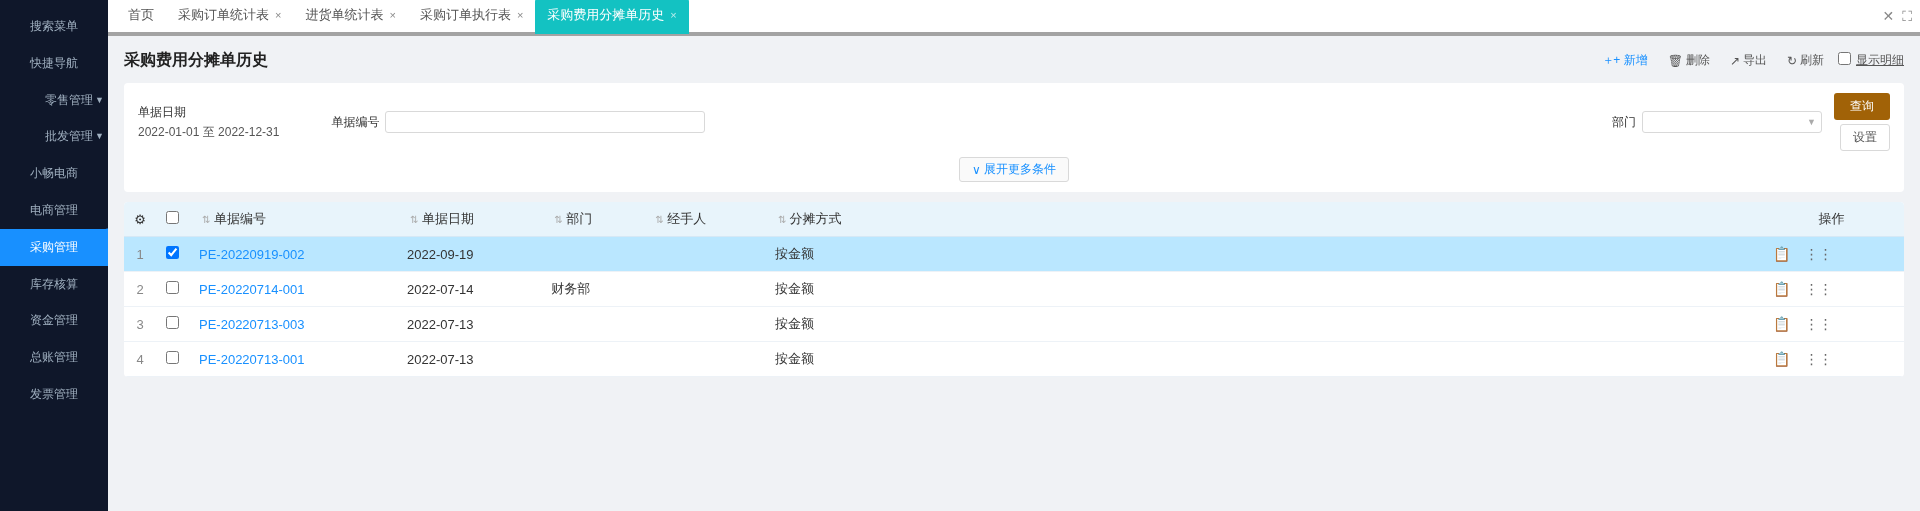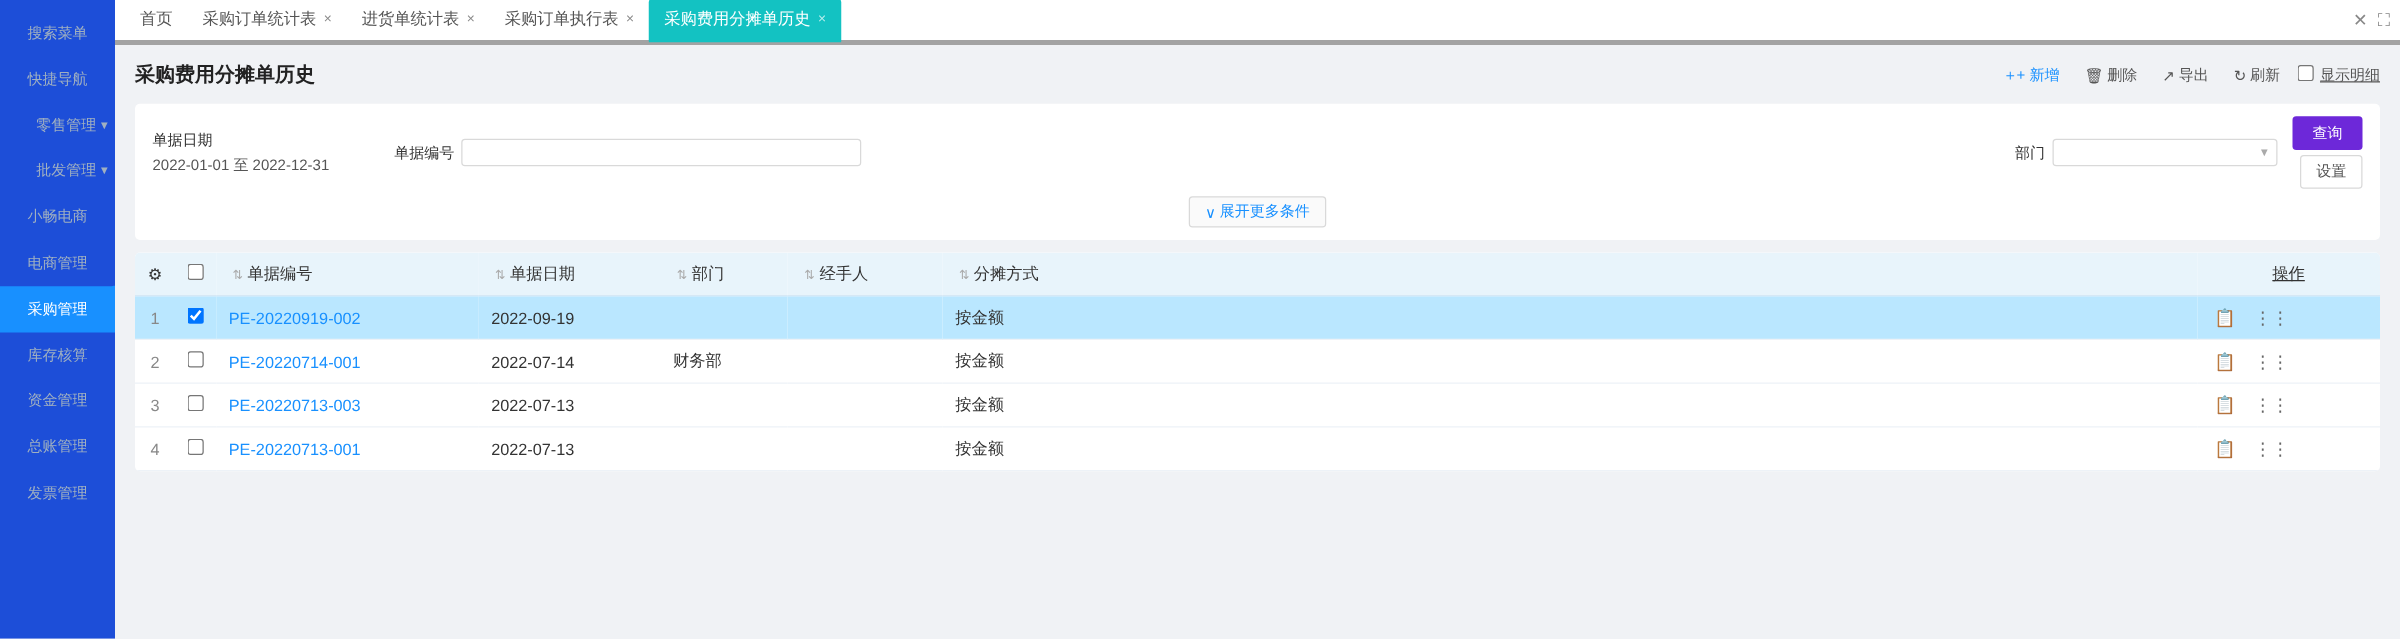--- a/index.html
+++ b/index.html
@@ -1,21 +1,21 @@
 <!DOCTYPE html>
 <html><head>
   <meta charset="utf-8">
   <style>
     * { box-sizing: border-box; margin: 0; padding: 0; }
     body { font-family: 'Microsoft YaHei', Arial, sans-serif; font-size: 13px; background: #f0f2f5; display: flex; height: 511px; overflow: hidden; }
 
     
     .sidebar {
-      width: 92px;
-      background: #1d4ed8;
+      width: 108px;
+      background: #0f172a;
       display: flex;
       flex-direction: column;
       align-items: center;
       padding-top: 8px;
       height: 100%;
       flex-shrink: 0;
     }
     .sidebar-item {
       width: 100%;
       text-align: center;
@@ -216,21 +216,21 @@
       content: '▼';
       font-size: 9px;
       color: #aaa;
       position: absolute;
       right: 6px;
       top: 50%;
       transform: translateY(-50%);
       pointer-events: none;
     }
     .query-btn {
-      background: #6d28d9;
+      background: #a16207;
       color: #fff;
       border: none;
       border-radius: 3px;
       padding: 5px 16px;
       font-size: 12px;
       cursor: pointer;
     }
     .set-btn {
       background: #fff;
       color: #555;
@@ -502,21 +502,21 @@
               <span>部门</span>
             </th>
             <th>
               <span class="sort-icon">⇅</span>
               <span>经手人</span>
             </th>
             <th style="min-width:600px;font-family:Liberation Serif, serif;">
               <span class="sort-icon">⇅</span>
               <span>分摊方式</span>
             </th>
-            <th style="text-align:center;min-width:80px;text-decoration:underline;">
+            <th style="text-align:center;min-width:80px;">
               <span>操作</span>
             </th>
           </tr>
         </thead>
         <tbody id="table-body">
         <tr class="selected">
       <td class="row-num">1</td>
       <td class="checkbox-col">
         <input type="checkbox" checked="" style="">
       </td>

